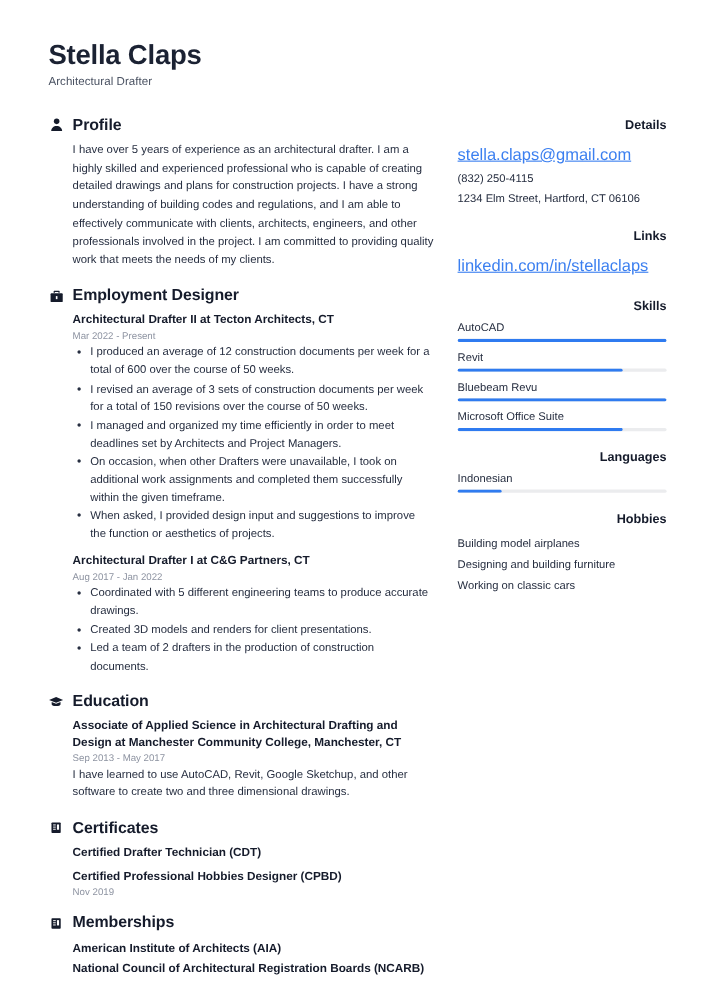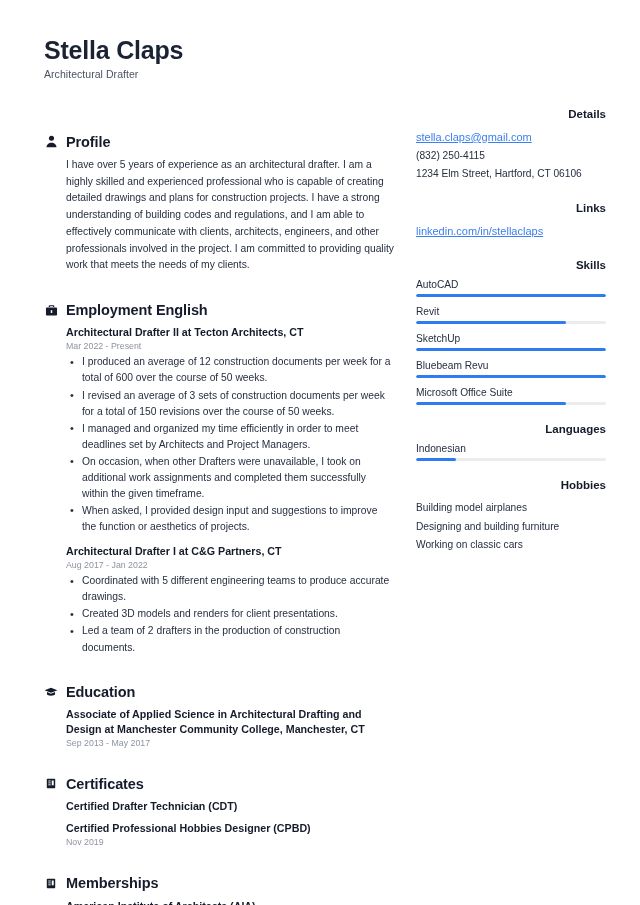--- a/index.html
+++ b/index.html
@@ -36,21 +36,21 @@
     margin-top: 3px;
     letter-spacing: 0.05px;
   }
 
   
   .columns { display: flex; align-items: flex-start; }
   .col-main { width: 372px; flex: 0 0 372px; padding-right: 22px; }
   .col-side { width: 190px; flex: 0 0 190px; padding-top: 2px; }
 
   
-  .section { margin-bottom: 15px; margin-top: 28px; }
+  .section { margin-bottom: 15px; }
   .section-head {
     display: flex;
     align-items: center;
     gap: 8px;
     margin-bottom: 7px;
   }
   .section-icon {
     width: 14px;
     height: 14px;
     flex: 0 0 14px;
@@ -135,21 +135,21 @@
     color: #151b2b;
     margin-bottom: 8px;
     text-align: right;
   }
   .side-line {
     font-size: 10.2px;
     color: #262e40;
     line-height: 1.78;
   }
   .side-link {
-    font-size: 11px;
+    font-size: 15px;
     color: #3b7ff0;
     text-decoration: underline;
     line-height: 1.78;
     display: block;
     word-break: break-all;
   }
 
   .meter-item { margin-bottom: 9px; }
   .meter-label {
     font-size: 10.2px;
@@ -206,21 +206,21 @@
 
       <div class="section">
         <div class="section-head">
           <span class="section-icon">
             <svg width="13" height="13" viewBox="0 0 16 16" fill="#151b2b">
               <path d="M5.6 1.6h4.8c.6 0 1 .5 1 1.1v1.1H9.9V2.9H6.1v.9H4.6V2.7c0-.6.4-1.1 1-1.1z"></path>
               <rect x="1.2" y="4.4" width="13.6" height="9.9" rx="1"></rect>
               <rect x="7.1" y="7.6" width="1.8" height="3.4" fill="#ffffff"></rect>
             </svg>
           </span>
-          <span class="section-title">Employment English</span>
+          <span class="section-title">Employment Designer</span>
         </div>
         <div class="section-body">
 
           <div class="entry">
             <div class="entry-title">Architectural Drafter II at Tecton Architects, CT</div>
             <div class="entry-date">Mar 2022 - Present</div>
             <ul class="bullets">
               <li>I produced an average of 12 construction documents per week for a total of 600 over the course of 50 weeks.</li>
               <li>I revised an average of 3 sets of construction documents per week for a total of 150 revisions over the course of 50 weeks.</li>
               <li>I managed and organized my time efficiently in order to meet deadlines set by Architects and Project Managers.</li>
@@ -249,20 +249,21 @@
               <path d="M8 3.1 15.3 6 8 8.9.7 6z"></path>
               <path d="M3.4 8.1v2.6c0 .9 2.1 1.7 4.6 1.7s4.6-.8 4.6-1.7V8.1L8 10z"></path>
             </svg>
           </span>
           <span class="section-title">Education</span>
         </div>
         <div class="section-body">
           <div class="entry">
             <div class="entry-title">Associate of Applied Science in Architectural Drafting and Design at Manchester Community College, Manchester, CT</div>
             <div class="entry-date">Sep 2013 - May 2017</div>
+            <div class="entry-desc">I have learned to use AutoCAD, Revit, Google Sketchup, and other software to create two and three dimensional drawings.</div>
           </div>
         </div>
       </div>
 
       <div class="section">
         <div class="section-head">
           <span class="section-icon">
             <svg width="12" height="13" viewBox="0 0 16 16" fill="#151b2b">
               <rect x="2.4" y="1.6" width="11.2" height="12.8" rx="1"></rect>
               <rect x="4.4" y="4" width="3.2" height="1.2" fill="#ffffff"></rect>
@@ -329,26 +330,20 @@
           </div>
         </div>
 
         <div class="meter-item">
           <div class="meter-label">Revit</div>
           <div class="meter-track">
             <div class="meter-fill" style="width: 79%; background: rgb(47, 123, 240);"></div>
           </div>
         </div>
 
-        <div class="meter-item">
-          <div class="meter-label">SketchUp</div>
-          <div class="meter-track">
-            <div class="meter-fill" style="width: 100%; background: rgb(47, 123, 240);"></div>
-          </div>
-        </div>
 
         <div class="meter-item">
           <div class="meter-label">Bluebeam Revu</div>
           <div class="meter-track">
             <div class="meter-fill" style="width: 100%; background: rgb(47, 123, 240);"></div>
           </div>
         </div>
 
         <div class="meter-item">
           <div class="meter-label">Microsoft Office Suite</div>

